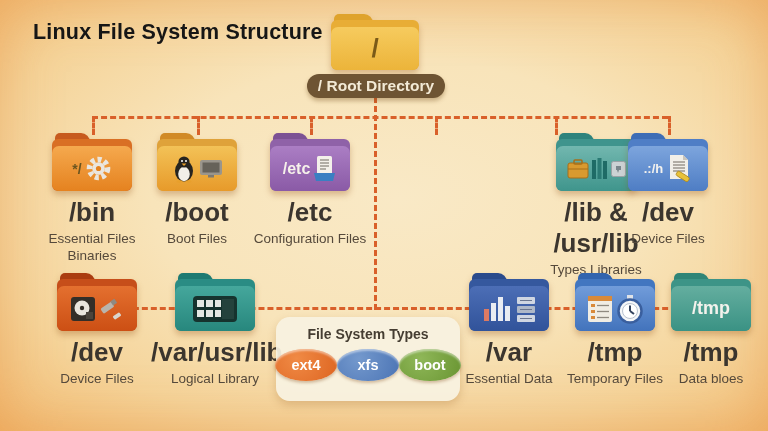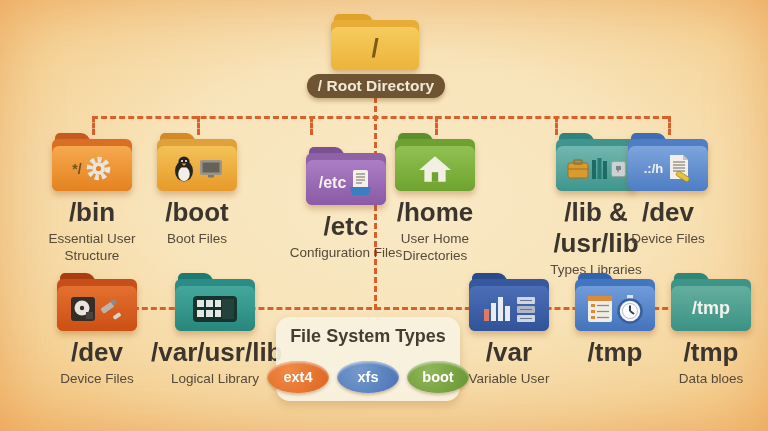--- a/index.html
+++ b/index.html
@@ -39,33 +39,34 @@
   .item{width:128px;text-align:center;z-index:2;}
   .fname{margin-top:6px;font-size:26px;font-weight:bold;color:#3b352e;}
   .fdesc{margin-top:2px;font-size:13.5px;line-height:17px;color:#55493b;}
   
   .pill{left:307px;top:74px;width:138px;height:24px;background:#6e5433;border-radius:12px;
         color:#f3ead6;font-size:15.5px;font-weight:bold;display:flex;align-items:center;justify-content:center;
         box-shadow:0 3px 4px rgba(110,70,20,.35);z-index:3;}
   
   .fsbox{left:276px;top:317px;width:184px;height:84px;background:rgba(248,242,225,.93);border-radius:14px;
          box-shadow:0 4px 8px rgba(150,90,30,.25);z-index:2;text-align:center;}
-  .fsbox .fstitle{margin-top:9px;font-size:18px;font-weight:bold;color:#453d32;}
-  .fsbox .badges{display:flex;justify-content:center;gap:8px;margin-top:14px;}
+  .fsbox .fstitle{margin-top:9px;font-size:14px;font-weight:bold;color:#453d32;}
+  .fsbox .badges{display:flex;justify-content:center;gap:0;margin-top:7px;}
   .badge{min-width:46px;height:32px;padding:0 8px;border-radius:50%;display:flex;align-items:center;justify-content:center;
          color:#fff;font-weight:bold;font-size:14.5px;box-shadow:inset 0 2px 2px rgba(255,255,255,.45), 0 2px 3px rgba(120,60,10,.3);}
   .badge-ext4{background:radial-gradient(circle at 35% 30%, #f08a45, #dd6420);}
   .badge-xfs{background:radial-gradient(circle at 35% 30%, #7499cd, #4a73b4);}
   .badge-btrfs{background:radial-gradient(circle at 35% 30%, #8fb758, #689431);}
 </style>
 </head>
 <body>
 
 <div id="stage">
 
+  <div class="abs title">Linux File System Structure</div>
 
   <div class="abs dash-h" style="left:92px;top:116px;width:576px;"></div>
   <div class="abs dash-v" style="left:374px;top:97px;height:213px;"></div>
   <div class="abs dash-v" style="left:92px;top:116px;height:19px;"></div>
   <div class="abs dash-v" style="left:197px;top:116px;height:19px;"></div>
   <div class="abs dash-v" style="left:310px;top:116px;height:19px;"></div>
   <div class="abs dash-v" style="left:435px;top:116px;height:19px;"></div>
   <div class="abs dash-v" style="left:555px;top:116px;height:19px;"></div>
   <div class="abs dash-v" style="left:668px;top:116px;height:19px;"></div>
   <div class="abs dash-h" style="left:97px;top:307px;width:616px;"></div>
@@ -88,21 +89,21 @@
       <div class="front">
         <span class="ovl" style="font-size:14px;color:#6b5520;">*/</span>
         <svg width="27" height="27" viewBox="0 0 24 24">
           <circle cx="12" cy="12" r="8" fill="none" stroke="#eae6df" stroke-width="5" stroke-dasharray="3.5 2.6"></circle>
           <circle cx="12" cy="12" r="5.6" fill="#eae6df"></circle>
           <circle cx="12" cy="12" r="2.3" fill="#e5821f"></circle>
         </svg>
       </div>
     </div>
     <div class="fname">/bin</div>
-    <div class="fdesc">Essential User Structure</div>
+    <div class="fdesc">Essential Files Binaries</div>
   </div>
 
   <div class="abs item" style="left:133px;top:133px;">
     <div class="folder f-boot">
       <div class="tab"></div>
         <div class="back"></div>
       <div class="front">
         <svg width="24" height="30" viewBox="0 0 24 28">
           <ellipse cx="12" cy="16" rx="9" ry="10.5" fill="#26241f"></ellipse>
           <ellipse cx="12" cy="19" rx="5.8" ry="7.2" fill="#f2efe8"></ellipse>
@@ -117,54 +118,40 @@
           <rect x="1" y="1" width="22" height="15" rx="2" fill="#9a958c"></rect>
           <rect x="3.5" y="3.5" width="17" height="10" fill="#66625a"></rect>
           <rect x="9" y="16" width="6" height="2.5" fill="#7f7a71"></rect>
         </svg>
       </div>
     </div>
     <div class="fname">/boot</div>
     <div class="fdesc">Boot Files</div>
   </div>
 
-  <div class="abs item" style="left:246px;top:147px;margin-left:36px;">
+  <div class="abs item" style="left:246px;top:133px;">
     <div class="folder f-etc">
       <div class="tab"></div>
         <div class="back"></div>
       <div class="front">
         <span class="ovl" style="font-size:16px;color:#f6f1ea;">/etc</span>
         <svg width="24" height="28" viewBox="0 0 24 28">
           <rect x="4" y="1" width="15" height="19" rx="1.5" fill="#f4f1ea"></rect>
           <line x1="7" y1="5" x2="16" y2="5" stroke="#8f8a80" stroke-width="1.3"></line>
           <line x1="7" y1="8" x2="16" y2="8" stroke="#8f8a80" stroke-width="1.3"></line>
           <line x1="7" y1="11" x2="16" y2="11" stroke="#8f8a80" stroke-width="1.3"></line>
           <line x1="7" y1="14" x2="13" y2="14" stroke="#8f8a80" stroke-width="1.3"></line>
           <path d="M1 18 H22 L20 26 H3 Z" fill="#3a7fc2"></path>
         </svg>
       </div>
     </div>
     <div class="fname">/etc</div>
     <div class="fdesc">Configuration Files</div>
   </div>
 
-  <div class="abs item" style="left:371px;top:133px;">
-    <div class="folder f-home">
-      <div class="tab"></div>
-        <div class="back"></div>
-      <div class="front">
-        <svg width="34" height="30" viewBox="0 0 32 28">
-          <path d="M16 2 L31 15 H26 V26 H6 V15 H1 Z" fill="#f2efe4"></path>
-          <rect x="13" y="17" width="6" height="9" fill="#6fa32f"></rect>
-        </svg>
-      </div>
-    </div>
-    <div class="fname">/home</div>
-    <div class="fdesc">User Home Directories</div>
-  </div>
 
   <div class="abs item" style="left:491px;top:133px;margin-left:41px;">
     <div class="folder f-lib">
       <div class="tab"></div>
         <div class="back"></div>
       <div class="front">
         <svg width="22" height="20" viewBox="0 0 22 20">
           <rect x="1" y="4" width="20" height="15" rx="2" fill="#d99a2f" stroke="#a66f1a" stroke-width="1"></rect>
           <rect x="7" y="1" width="8" height="4" rx="1" fill="none" stroke="#a66f1a" stroke-width="1.5"></rect>
           <line x1="1" y1="10" x2="21" y2="10" stroke="#a66f1a" stroke-width="1"></line>
@@ -272,21 +259,21 @@
           <rect x="1" y="2" width="18" height="7" rx="1" fill="#cfd6e2"></rect>
           <rect x="1" y="11" width="18" height="7" rx="1" fill="#aeb8c8"></rect>
           <rect x="1" y="20" width="18" height="7" rx="1" fill="#cfd6e2"></rect>
           <line x1="4" y1="5.5" x2="16" y2="5.5" stroke="#6a7690" stroke-width="1"></line>
           <line x1="4" y1="14.5" x2="16" y2="14.5" stroke="#6a7690" stroke-width="1"></line>
           <line x1="4" y1="23.5" x2="16" y2="23.5" stroke="#6a7690" stroke-width="1"></line>
         </svg>
       </div>
     </div>
     <div class="fname">/var</div>
-    <div class="fdesc">Variable User</div>
+    <div class="fdesc">Essential Data</div>
   </div>
 
   <div class="abs item" style="left:551px;top:273px;">
     <div class="folder f-tmp">
       <div class="tab"></div>
         <div class="back"></div>
       <div class="front">
         <svg width="26" height="28" viewBox="0 0 26 28">
           <rect x="1" y="1" width="24" height="26" rx="2" fill="#f0ede4"></rect>
           <rect x="1" y="1" width="24" height="5" fill="#d98a3a"></rect>
@@ -300,20 +287,21 @@
         <svg width="28" height="30" viewBox="0 0 28 30">
           <rect x="11" y="1" width="6" height="4" fill="#dfe3e8"></rect>
           <circle cx="14" cy="17" r="11.5" fill="#f4f6f8" stroke="#3a5f9e" stroke-width="2.5"></circle>
           <circle cx="14" cy="17" r="7.5" fill="#ffffff" stroke="#b9c2cf" stroke-width="1"></circle>
           <line x1="14" y1="17" x2="14" y2="11.5" stroke="#33435e" stroke-width="2"></line>
           <line x1="14" y1="17" x2="18" y2="20" stroke="#33435e" stroke-width="2"></line>
         </svg>
       </div>
     </div>
     <div class="fname">/tmp</div>
+    <div class="fdesc">Temporary Files</div>
   </div>
 
   <div class="abs item" style="left:649px;top:273px;width:124px;">
     <div class="folder f-tmp2">
       <div class="tab"></div>
         <div class="back"></div>
       <div class="front">
         <span class="ovl" style="font-size:18px;color:#f3f2ec;">/tmp</span>
       </div>
     </div>

